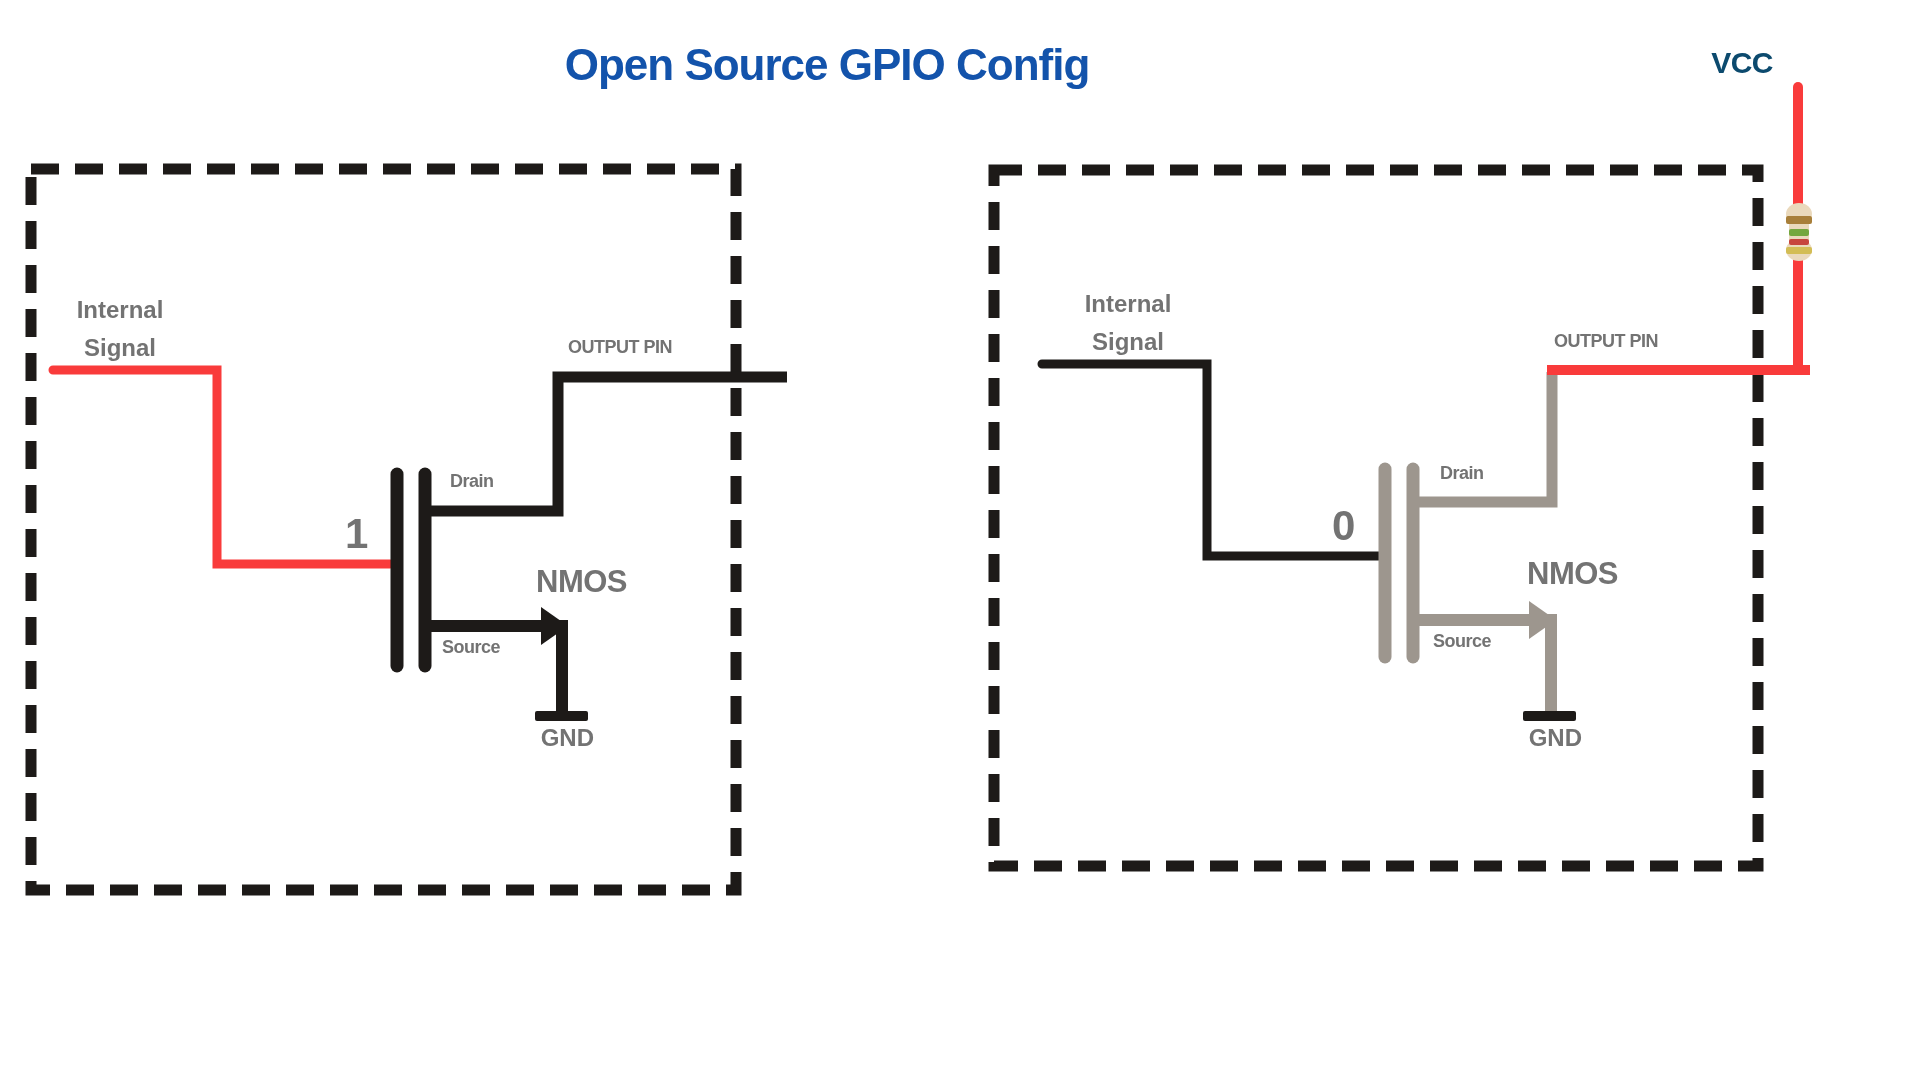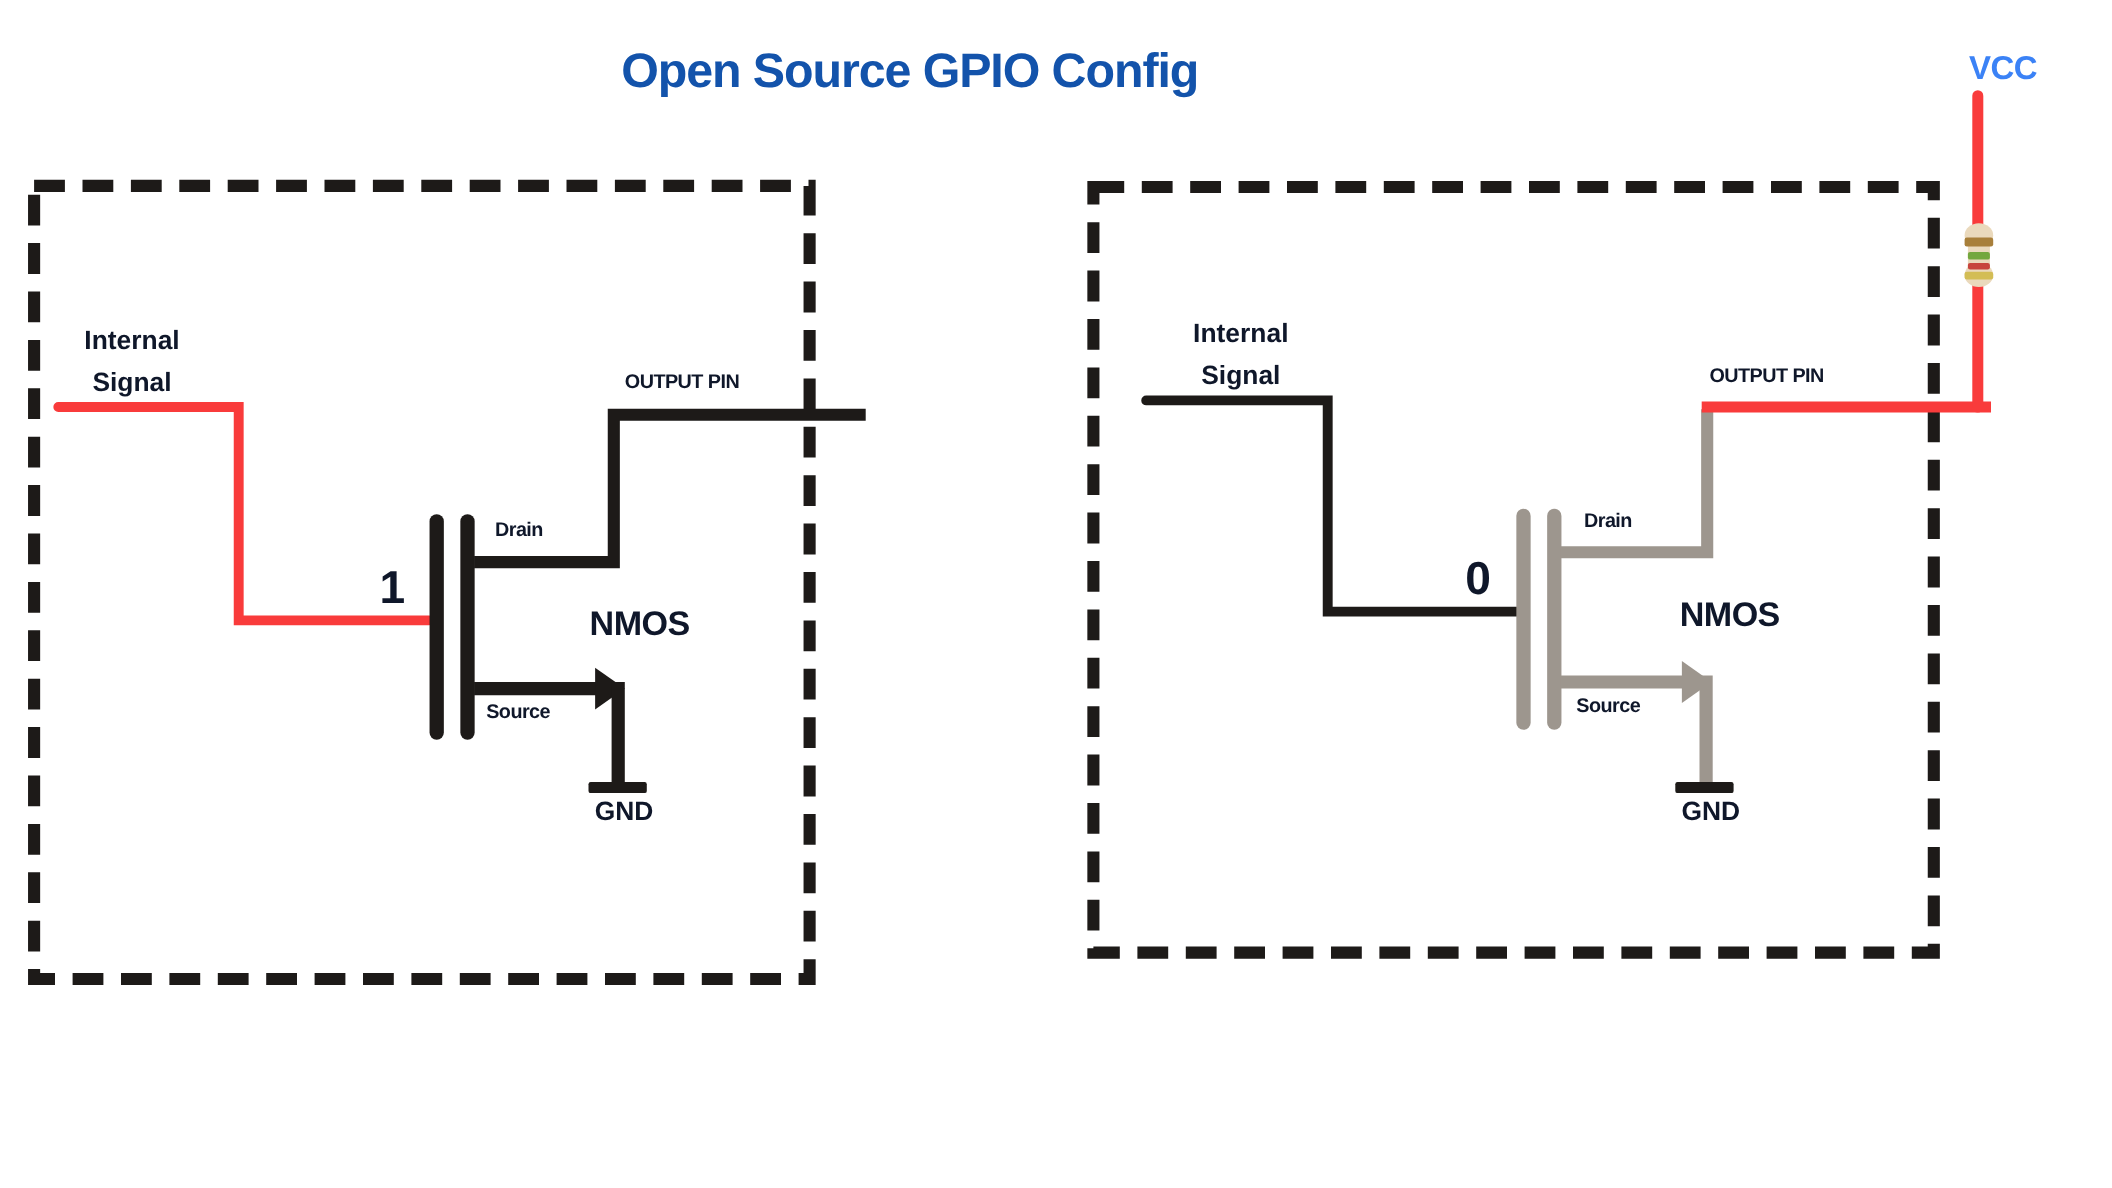--- a/index.html
+++ b/index.html
@@ -2,33 +2,33 @@
 <html><head>
 <meta charset="utf-8">
 <style>
   html,body{margin:0;padding:0;background:#ffffff;}
   #stage{
     position:relative;width:1920px;height:1080px;background:#ffffff;
     font-family:"Liberation Sans", sans-serif;overflow:hidden;
   }
   #wires{position:absolute;left:0;top:0;width:1920px;height:1080px;}
   .lbl{
-    position:absolute;font-weight:bold;color:#0f172a;
+    position:absolute;font-weight:bold;color:#737373;
     white-space:pre-line;line-height:1.15;
   }
   .title{
     position:absolute;left:547px;top:40px;width:560px;text-align:center;
     font-size:44px;font-weight:bold;letter-spacing:-1px;color:#1353ab;
   }
   .internal{width:140px;text-align:center;font-size:24px;line-height:38px;}
   .small{font-size:18px;letter-spacing:-0.5px;}
   .gateval{font-size:42px;}
-  .nmos{font-size:31px;letter-spacing:-0.5px;}
+  .nmos{font-size:31px;letter-spacing:-0.5px;margin-top:15px;}
   .gnd{width:64px;text-align:right;font-size:24px;}
-  .vcc{left:1790px;top:46px;width:62px;text-align:left;font-size:30px;color:#3b82f6;letter-spacing:-0.5px;}
+  .vcc{left:1711px;top:46px;width:62px;text-align:right;font-size:30px;color:#0c4a6e;letter-spacing:-0.5px;}
 </style>
 </head>
 <body>
 
 <div id="stage">
 
   <svg id="wires" viewBox="0 0 1920 1080" xmlns="http://www.w3.org/2000/svg">
 
     <rect x="31" y="169" width="705" height="721" fill="none" stroke="#1d1a18" stroke-width="11" stroke-dasharray="28 16"></rect>
 

